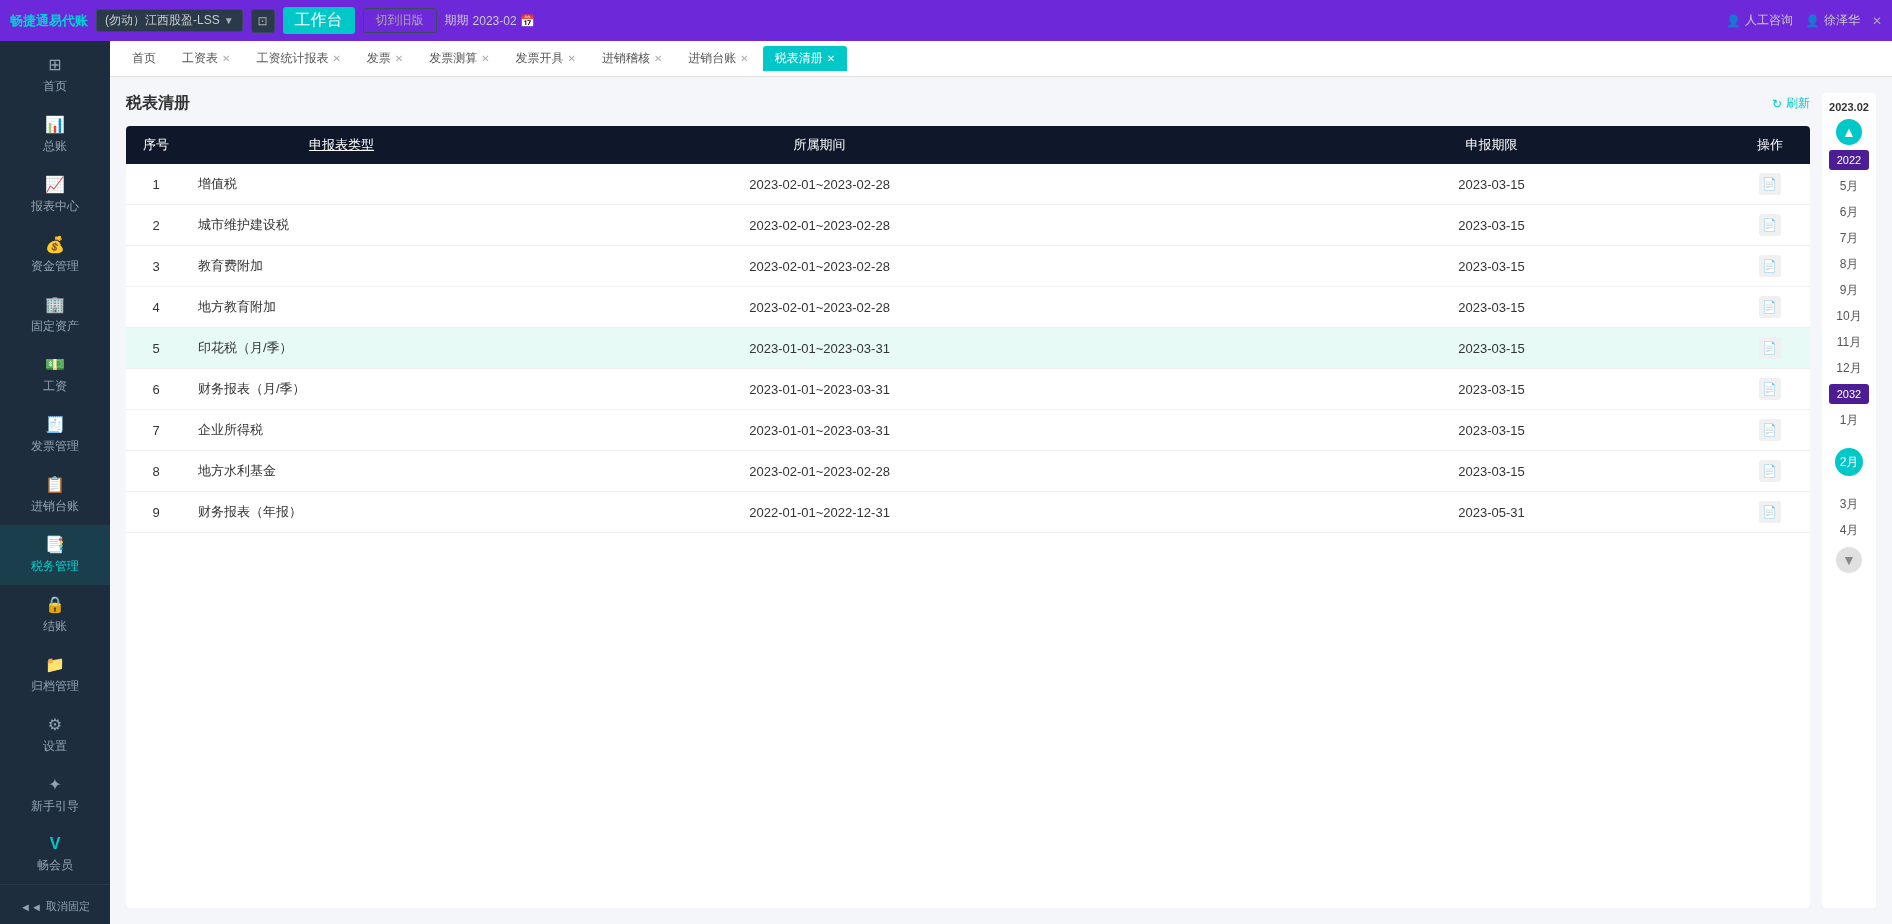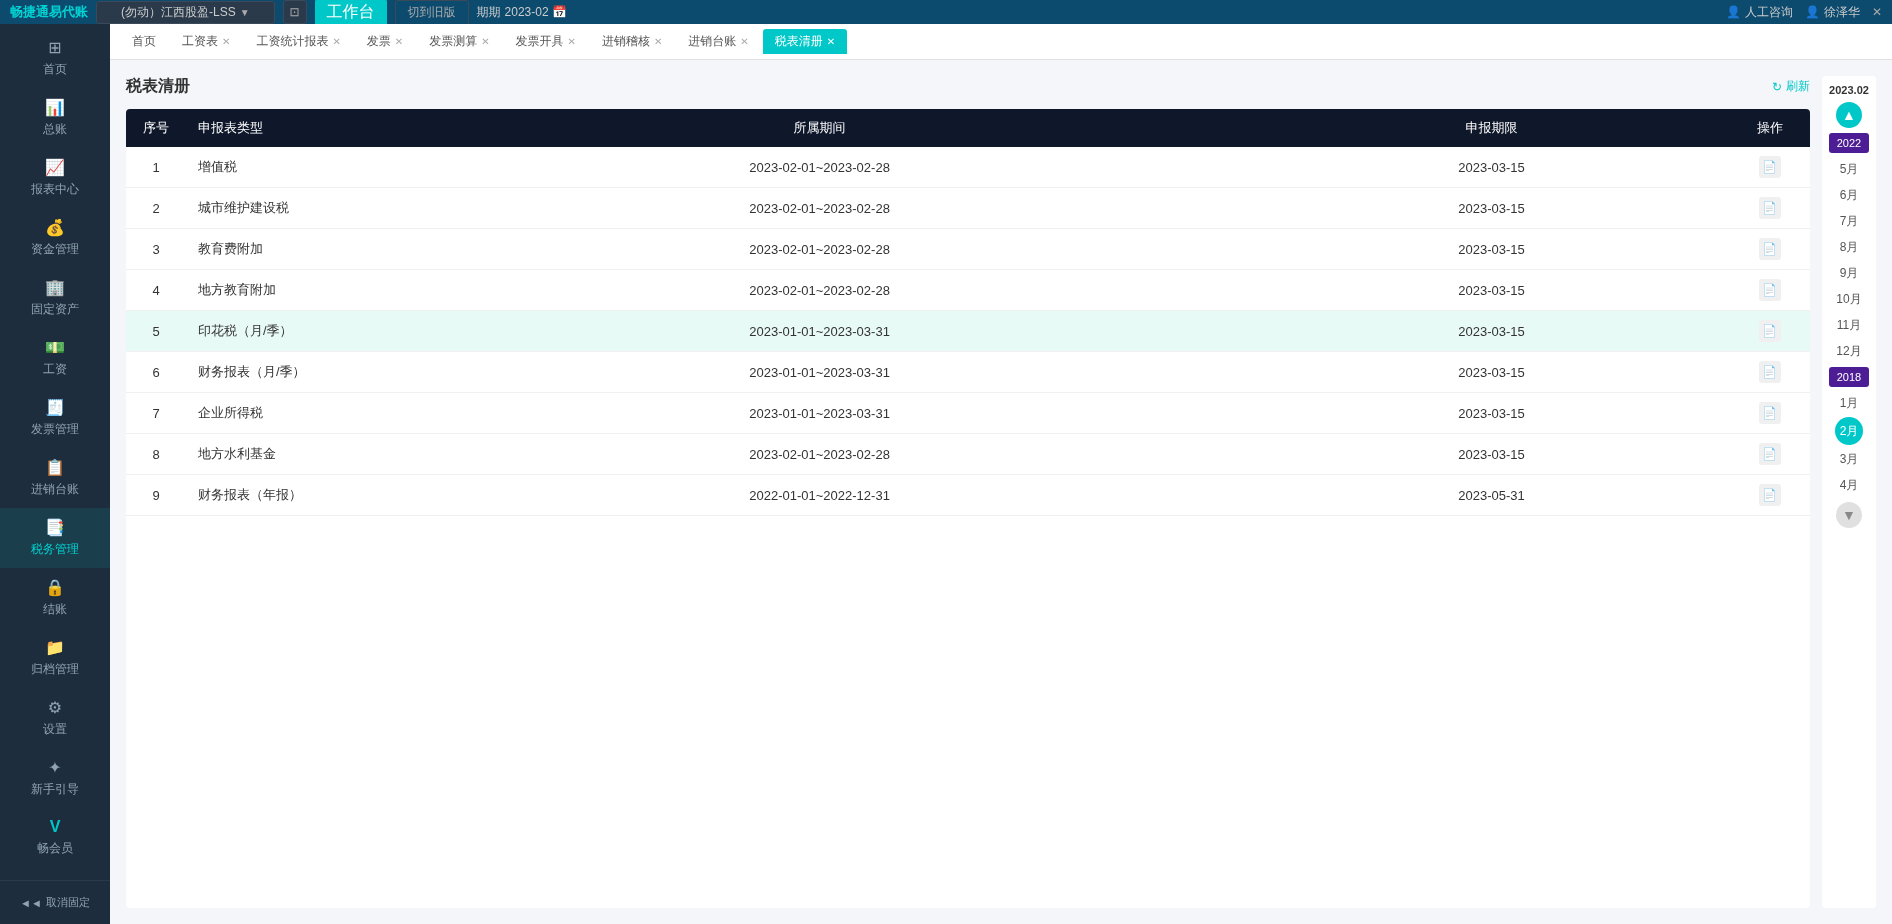--- a/index.html
+++ b/index.html
@@ -1,21 +1,21 @@
 <!DOCTYPE html>
 <html><head>
   <meta charset="utf-8">
   <style>
     * { box-sizing: border-box; margin: 0; padding: 0; }
     body { font-family: 'Microsoft YaHei', Arial, sans-serif; font-size: 13px; background: #f0f2f5; display: flex; flex-direction: column; height: 100vh; overflow: hidden; }
 
     
-    .topbar { height: 24px; background: #0c4a6e; display: flex; align-items: center; padding: 0 10px; gap: 8px; flex-shrink: 0; }
+    .topbar { height: 41px; background: #6d28d9; display: flex; align-items: center; padding: 0 10px; gap: 8px; flex-shrink: 0; }
     .topbar-logo { color: #00d4d4; font-size: 13px; font-weight: bold; }
-    .topbar-company { color: #ccc; font-size: 12px; background: #2a3a4a; border: 1px solid #3a4a5a; border-radius: 3px; padding: 2px 24px; display: flex; align-items: center; gap: 4px; }
+    .topbar-company { color: #ccc; font-size: 12px; background: #2a3a4a; border: 1px solid #3a4a5a; border-radius: 3px; padding: 2px 8px; display: flex; align-items: center; gap: 4px; }
     .topbar-company .arrow { color: #aaa; font-size: 10px; }
     .topbar-icon { width: 24px; height: 24px; background: #2a3a4a; border: 1px solid #3a4a5a; border-radius: 3px; display: flex; align-items: center; justify-content: center; color: #aaa; font-size: 12px; cursor: pointer; }
     .topbar-btn { background: #00c8c8; color: #fff; border: none; border-radius: 3px; padding: 3px 12px; font-size: 16px; cursor: pointer; }
     .topbar-btn-outline { background: transparent; color: #aaa; border: 1px solid #3a4a5a; border-radius: 3px; padding: 3px 12px; font-size: 12px; cursor: pointer; }
     .topbar-period { color: #ccc; font-size: 12px; display: flex; align-items: center; gap: 4px; }
     .topbar-right { margin-left: auto; display: flex; align-items: center; gap: 12px; color: #ccc; font-size: 12px; }
     .topbar-user { display: flex; align-items: center; gap: 4px; }
 
     
     .main-layout { display: flex; flex: 1; overflow: hidden; }
@@ -58,21 +58,21 @@
     .data-table tbody tr.highlighted { background: #e8faf5; }
     .data-table tbody td { padding: 9px 12px; color: #333; font-size: 13px; text-align: center; }
     .data-table tbody td.left { text-align: left; }
     .action-icon { width: 22px; height: 22px; background: #f0f0f0; border-radius: 3px; display: inline-flex; align-items: center; justify-content: center; cursor: pointer; color: #666; font-size: 12px; }
 
     
     .timeline-panel { width: 54px; background: #fff; border-radius: 4px; display: flex; flex-direction: column; align-items: center; padding: 4px 0; flex-shrink: 0; overflow-y: auto; }
     .timeline-header { font-size: 11px; color: #333; padding: 4px 2px; text-align: center; font-weight: bold; }
     .timeline-nav-btn { width: 26px; height: 26px; background: #00c8c8; border-radius: 50%; display: flex; align-items: center; justify-content: center; color: #fff; font-size: 14px; cursor: pointer; margin: 2px 0; }
     .timeline-item { width: 44px; height: 26px; display: flex; align-items: center; justify-content: center; font-size: 12px; color: #555; cursor: pointer; border-radius: 3px; }
-    .timeline-item.active { background: #00c8c8; color: #fff; border-radius: 50%; width: 28px; height: 28px; margin: 1px auto; }
+    .timeline-item.active { background: #00c8c8; color: #fff; border-radius: 50%; width: 28px; height: 28px; margin: 15px auto; }
     .timeline-item.year-label { background: #4c1d95; color: #fff; font-size: 11px; border-radius: 3px; width: 40px; height: 20px; margin: 3px 0; }
     .timeline-collapse { width: 26px; height: 26px; background: #e0e0e0; border-radius: 50%; display: flex; align-items: center; justify-content: center; color: #888; font-size: 14px; cursor: pointer; margin: 4px 0; }
   </style>
 </head>
 <body>
 
 <div class="topbar">
   <span class="topbar-logo">畅捷通易代账</span>
   <div class="topbar-company">
     <span>(勿动）江西股盈-LSS</span>
@@ -215,21 +215,21 @@
             <span>↻</span>
             <span>刷新</span>
           </div>
         </div>
 
         <div class="table-container">
           <table class="data-table">
             <thead>
               <tr>
                 <th style="width:60px;">序号</th>
-                <th style="width:200px; text-align:left;">申报表类型</th>
+                <th style="width:200px; text-align:right;text-decoration:underline;">申报表类型</th>
                 <th>所属期间</th>
                 <th>申报期限</th>
                 <th style="width:80px;">操作</th>
               </tr>
             </thead>
             <tbody id="table-body">
             <tr>
       <td>1</td>
       <td class="left">增值税</td>
       <td>2023-02-01~2023-02-28</td>
@@ -322,21 +322,21 @@
         <div class="timeline-item year-label">2022</div>
         <div class="timeline-item">5月</div>
         <div class="timeline-item">6月</div>
         <div class="timeline-item">7月</div>
         <div class="timeline-item">8月</div>
         <div class="timeline-item">9月</div>
         <div class="timeline-item">10月</div>
         <div class="timeline-item">11月</div>
         <div class="timeline-item">12月</div>
 
-        <div class="timeline-item year-label">2018</div>
+        <div class="timeline-item year-label">2032</div>
         <div class="timeline-item">1月</div>
         <div class="timeline-item active">2月</div>
         <div class="timeline-item">3月</div>
         <div class="timeline-item">4月</div>
 
         <div class="timeline-collapse">▼</div>
       </div>
 
     </div>
   </div>

